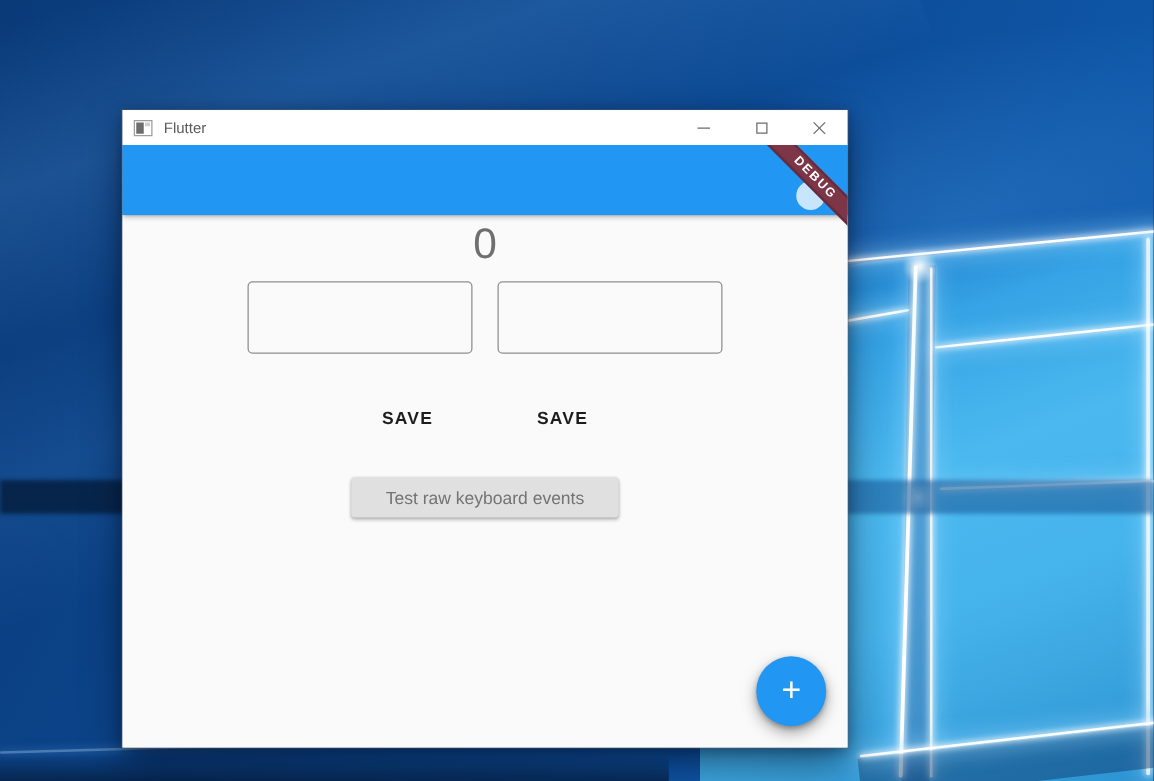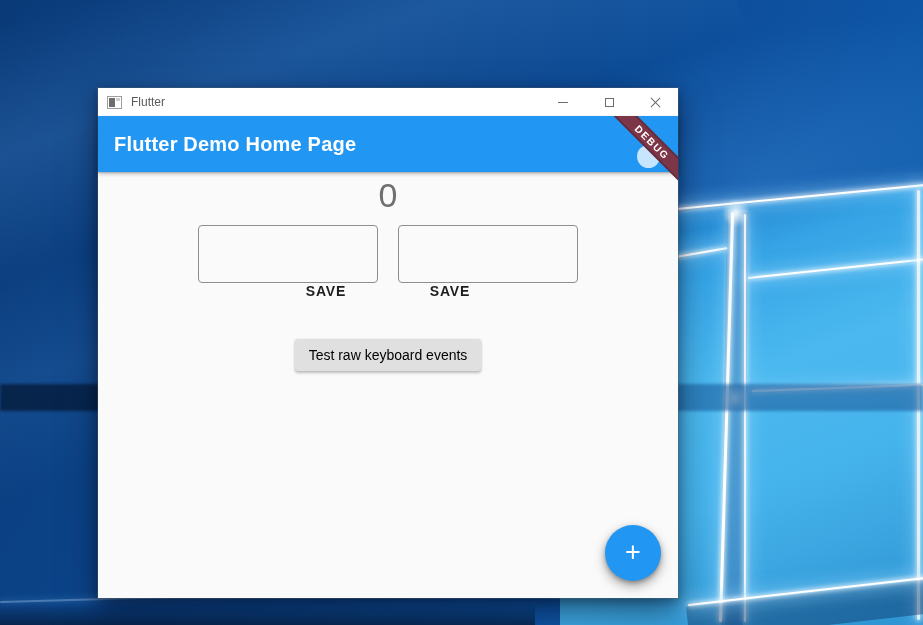--- a/index.html
+++ b/index.html
@@ -75,25 +75,25 @@
     transform:rotate(45deg); display:flex; align-items:center; justify-content:center;
     box-shadow:inset 0 2px 0 rgba(0,0,0,0.18), inset 0 -2px 0 rgba(0,0,0,0.18); }
   .debug-band span { color:#fff; font-size:10px; font-weight:700; letter-spacing:1.5px; }
 
   .app-body { height:426px; display:flex; flex-direction:column; align-items:center; position:relative; background:#fafafa; }
   .counter-label { margin-top:76px; font-size:14px; color:#383838; }
   .counter-value { margin-top:4px; font-size:34px; line-height:38px; color:#6f6f6f; font-weight:400; }
   .fields-row { margin-top:11px; display:flex; gap:20px; }
   .tfield { width:180px; height:58px; border:1px solid #8e8e8e; border-radius:4px; background:transparent;
     outline:none; padding:0 12px; font-size:16px; color:#212121; font-family:"Liberation Sans",sans-serif; }
-  .btn-row { display:flex; gap:60px; }
+  .btn-row { margin-top:43px; display:flex; gap:60px; }
   .txt-btn { min-width:64px; height:16px; padding:0; background:none; border:none; font-size:14px;
     font-weight:700; letter-spacing:0.9px; color:#1d1d1d; font-family:"Liberation Sans",sans-serif; cursor:pointer; }
-  .kbd-btn { margin-top:40px; width:186px; height:32px; background:#e0e0e0; border:none; border-radius:3px;
-    font-size:14px; color:#000000; font-family:"Liberation Sans",sans-serif; cursor:pointer;
+  .kbd-btn { margin-top:40px; width:214px; height:32px; background:#e0e0e0; border:none; border-radius:3px;
+    font-size:14px; color:#737373; font-family:"Liberation Sans",sans-serif; cursor:pointer;
     box-shadow:0 2px 3px rgba(0,0,0,0.24), 0 0 2px rgba(0,0,0,0.12); }
   .fab { position:absolute; right:17px; bottom:17px; width:56px; height:56px; border-radius:50%;
     background:#2196f3; border:none; display:flex; align-items:center; justify-content:center; cursor:pointer;
     box-shadow:0 5px 12px rgba(0,0,0,0.35), 0 2px 4px rgba(0,0,0,0.25); }
   .fab span { color:#ffffff; font-size:27px; font-weight:400; line-height:1; margin-top:-2px; }
 </style>
 </head>
 <body>
 
 <div class="desktop">
@@ -130,21 +130,20 @@
         <button class="tb-btn">
           <span class="glyph-max"></span>
         </button>
         <button class="tb-btn">
           <span class="glyph-close"></span>
         </button>
       </div>
     </div>
 
     <div class="appbar">
-      <span class="appbar-title">Flutter Demo Home Page</span>
       <div class="ripple"></div>
       <div class="debug-clip">
         <div class="debug-band">
           <span>DEBUG</span>
         </div>
       </div>
     </div>
 
     <div class="app-body">
       <div class="counter-value">0</div>

